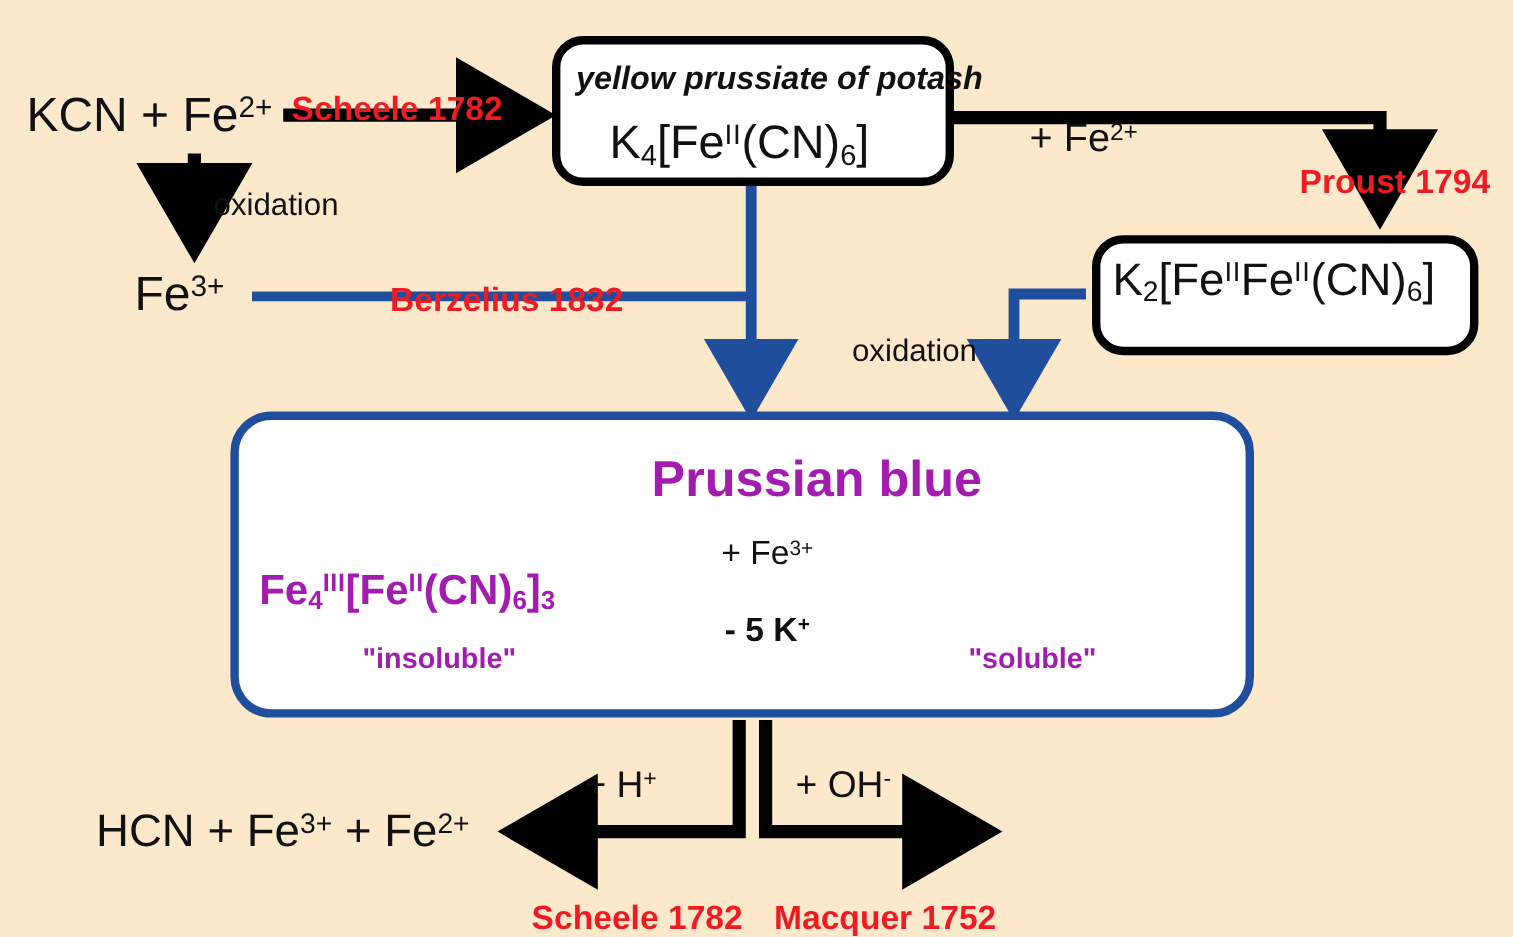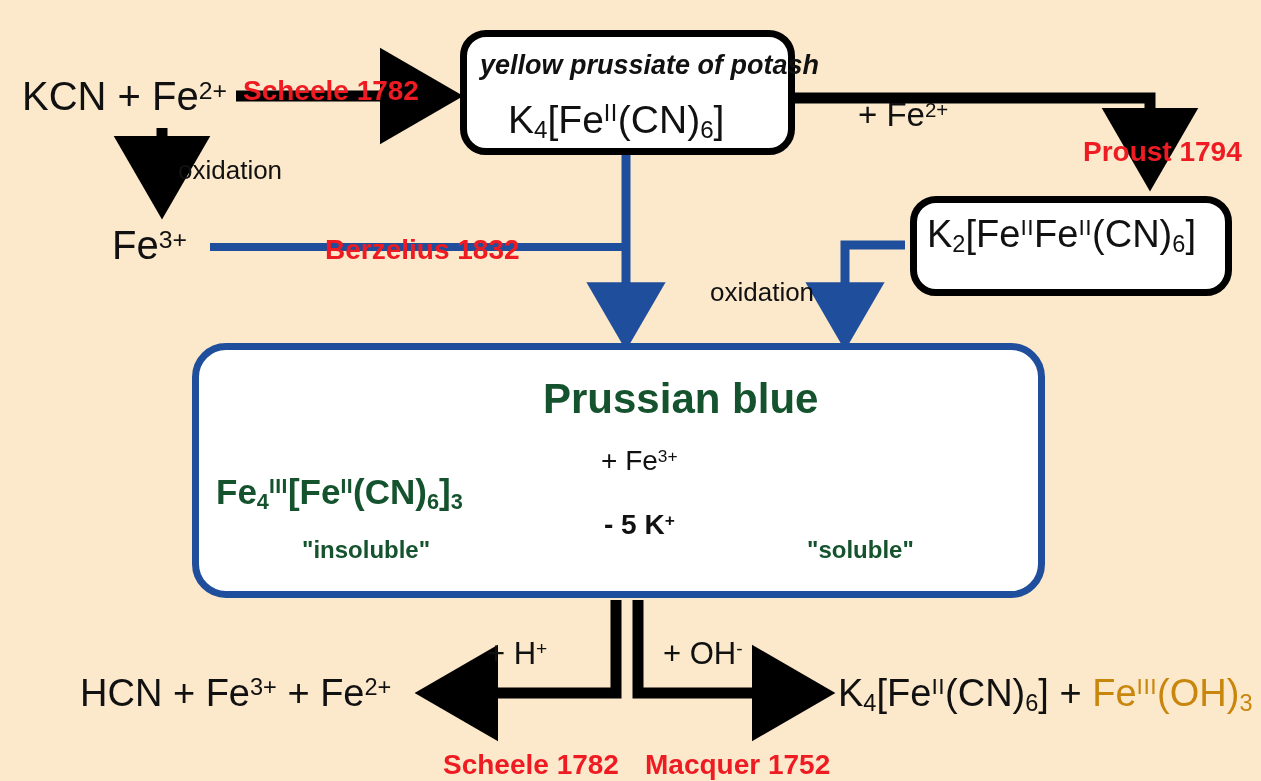--- a/index.html
+++ b/index.html
@@ -35,21 +35,21 @@
   .box-blue {
     border: 7px solid #1f4e9c;
     border-radius: 34px;
   }
   .txt {
     position: absolute;
     white-space: nowrap;
     line-height: 1;
   }
   .blk { color: #111111; }
-  .blu { color: #14532d; }
+  .blu { color: #a21caf; }
   .red { color: #ee1c22; font-weight: bold; margin-top: 28px; }
   .gold { color: #c8860d; }
   .ital { font-style: italic; font-weight: bold; }
   sub {
     font-size: 0.62em;
     vertical-align: -0.22em;
     line-height: 0;
   }
   sup {
     font-size: 0.62em;
@@ -167,17 +167,14 @@
   </div>
 
   <div class="txt blk" style="left:80px; top:674px; font-size:38px;">
     <span>HCN + Fe</span><sup>3+</sup><span> + Fe</span><sup>2+</sup>
   </div>
 
   <div class="txt red" style="left:443px; top:723px; font-size:28px;">Scheele 1782</div>
 
   <div class="txt red" style="left:645px; top:723px; font-size:28px;">Macquer 1752</div>
 
-  <div class="txt blk" style="left:838px; top:674px; font-size:38px;">
-    <span>K</span><sub>4</sub><span>[Fe</span><span class="rom">II</span><span>(CN)</span><sub>6</sub><span>] + </span><span class="gold"><span>Fe</span><span class="rom">III</span><span>(OH)</span><sub>3</sub></span>
-  </div>
 
 </div>
 
 </body></html>

